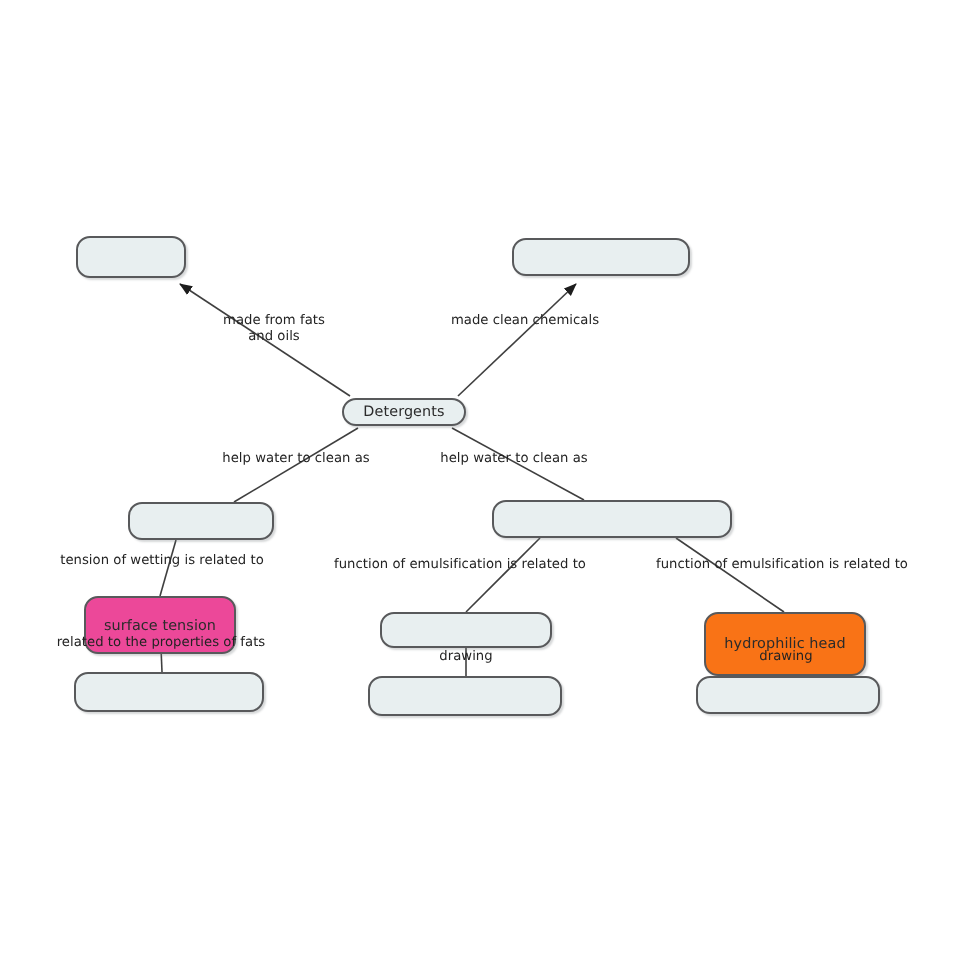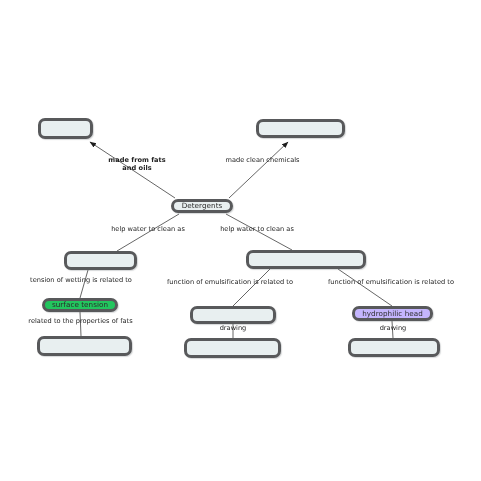--- a/index.html
+++ b/index.html
@@ -22,21 +22,21 @@
     position: absolute;
     left: 0;
     top: 0;
     width: 481px;
     height: 481px;
   }
   .node {
     position: absolute;
     box-sizing: border-box;
     background: #e8eff0;
-    border: 3px solid #b91c1c;
+    border: 1px solid #b91c1c;
     border-radius: 7px;
     display: flex;
     align-items: center;
     justify-content: center;
     color: #2b2b2b;
     font-size: 7.2px;
     line-height: 1.05;
     letter-spacing: .05px;
     white-space: nowrap;
     box-shadow: 1px 1px 1px rgba(120,125,130,.30);
@@ -88,41 +88,41 @@
       </div>
       <div class="node" style="left: 171px; top: 199px; width: 62px; height: 14px; background: rgb(232, 239, 240); border-color: rgb(88, 89, 91);">
         <span>Detergents</span>
       </div>
       <div class="node empty" style="left: 64px; top: 251px; width: 73px; height: 19px; background: rgb(232, 239, 240); border-color: rgb(88, 89, 91);">
         <span></span>
       </div>
       <div class="node empty" style="left: 246px; top: 250px; width: 120px; height: 19px; background: rgb(232, 239, 240); border-color: rgb(88, 89, 91);">
         <span></span>
       </div>
-      <div class="node" style="left: 42px; top: 298px; width: 76px; height: 14px; background: #22c55e; border-color: rgb(88, 89, 91);">
+      <div class="node" style="left: 42px; top: 298px; width: 76px; height: 29px; background: #ec4899; border-color: rgb(88, 89, 91);">
         <span>surface tension</span>
       </div>
       <div class="node empty" style="left: 190px; top: 306px; width: 86px; height: 18px; background: rgb(232, 239, 240); border-color: rgb(88, 89, 91);">
         <span></span>
       </div>
-      <div class="node" style="left: 352px; top: 306px; width: 81px; height: 15px; background: #c4b5fd; border-color: rgb(88, 89, 91);">
+      <div class="node" style="left: 352px; top: 306px; width: 81px; height: 32px; background: #f97316; border-color: rgb(88, 89, 91);">
         <span>hydrophilic head</span>
       </div>
       <div class="node empty" style="left: 37px; top: 336px; width: 95px; height: 20px; background: rgb(232, 239, 240); border-color: rgb(88, 89, 91);">
         <span></span>
       </div>
       <div class="node empty" style="left: 184px; top: 338px; width: 97px; height: 20px; background: rgb(232, 239, 240); border-color: rgb(88, 89, 91);">
         <span></span>
       </div>
       <div class="node empty" style="left: 348px; top: 338px; width: 92px; height: 19px; background: rgb(232, 239, 240); border-color: rgb(88, 89, 91);">
         <span></span>
       </div>
     </div>
   <div id="label-layer">
-      <div class="edge-label" style="left: 99px; top: 157px; width: 76px; color: rgb(35, 35, 35); font-weight: bold;">made from fats
+      <div class="edge-label" style="left: 99px; top: 157px; width: 76px; color: rgb(35, 35, 35);">made from fats
 and oils</div>
       <div class="edge-label" style="left: 215px; top: 157px; width: 95px; color: rgb(35, 35, 35);">made clean chemicals</div>
       <div class="edge-label" style="left: 97px; top: 226px; width: 102px; color: rgb(35, 35, 35);">help water to clean as</div>
       <div class="edge-label" style="left: 206px; top: 226px; width: 102px; color: rgb(35, 35, 35);">help water to clean as</div>
       <div class="edge-label" style="left: 17px; top: 277px; width: 128px; color: rgb(35, 35, 35);">tension of wetting is related to</div>
       <div class="edge-label" style="left: 10px; top: 318px; width: 141px; color: rgb(35, 35, 35);">related to the properties of fats</div>
       <div class="edge-label" style="left: 151px; top: 279px; width: 158px; color: rgb(35, 35, 35);">function of emulsification is related to</div>
       <div class="edge-label" style="left: 312px; top: 279px; width: 158px; color: rgb(35, 35, 35);">function of emulsification is related to</div>
       <div class="edge-label" style="left: 208px; top: 325px; width: 50px; color: rgb(35, 35, 35);">drawing</div>
       <div class="edge-label" style="left: 368px; top: 325px; width: 50px; color: rgb(35, 35, 35);">drawing</div>

